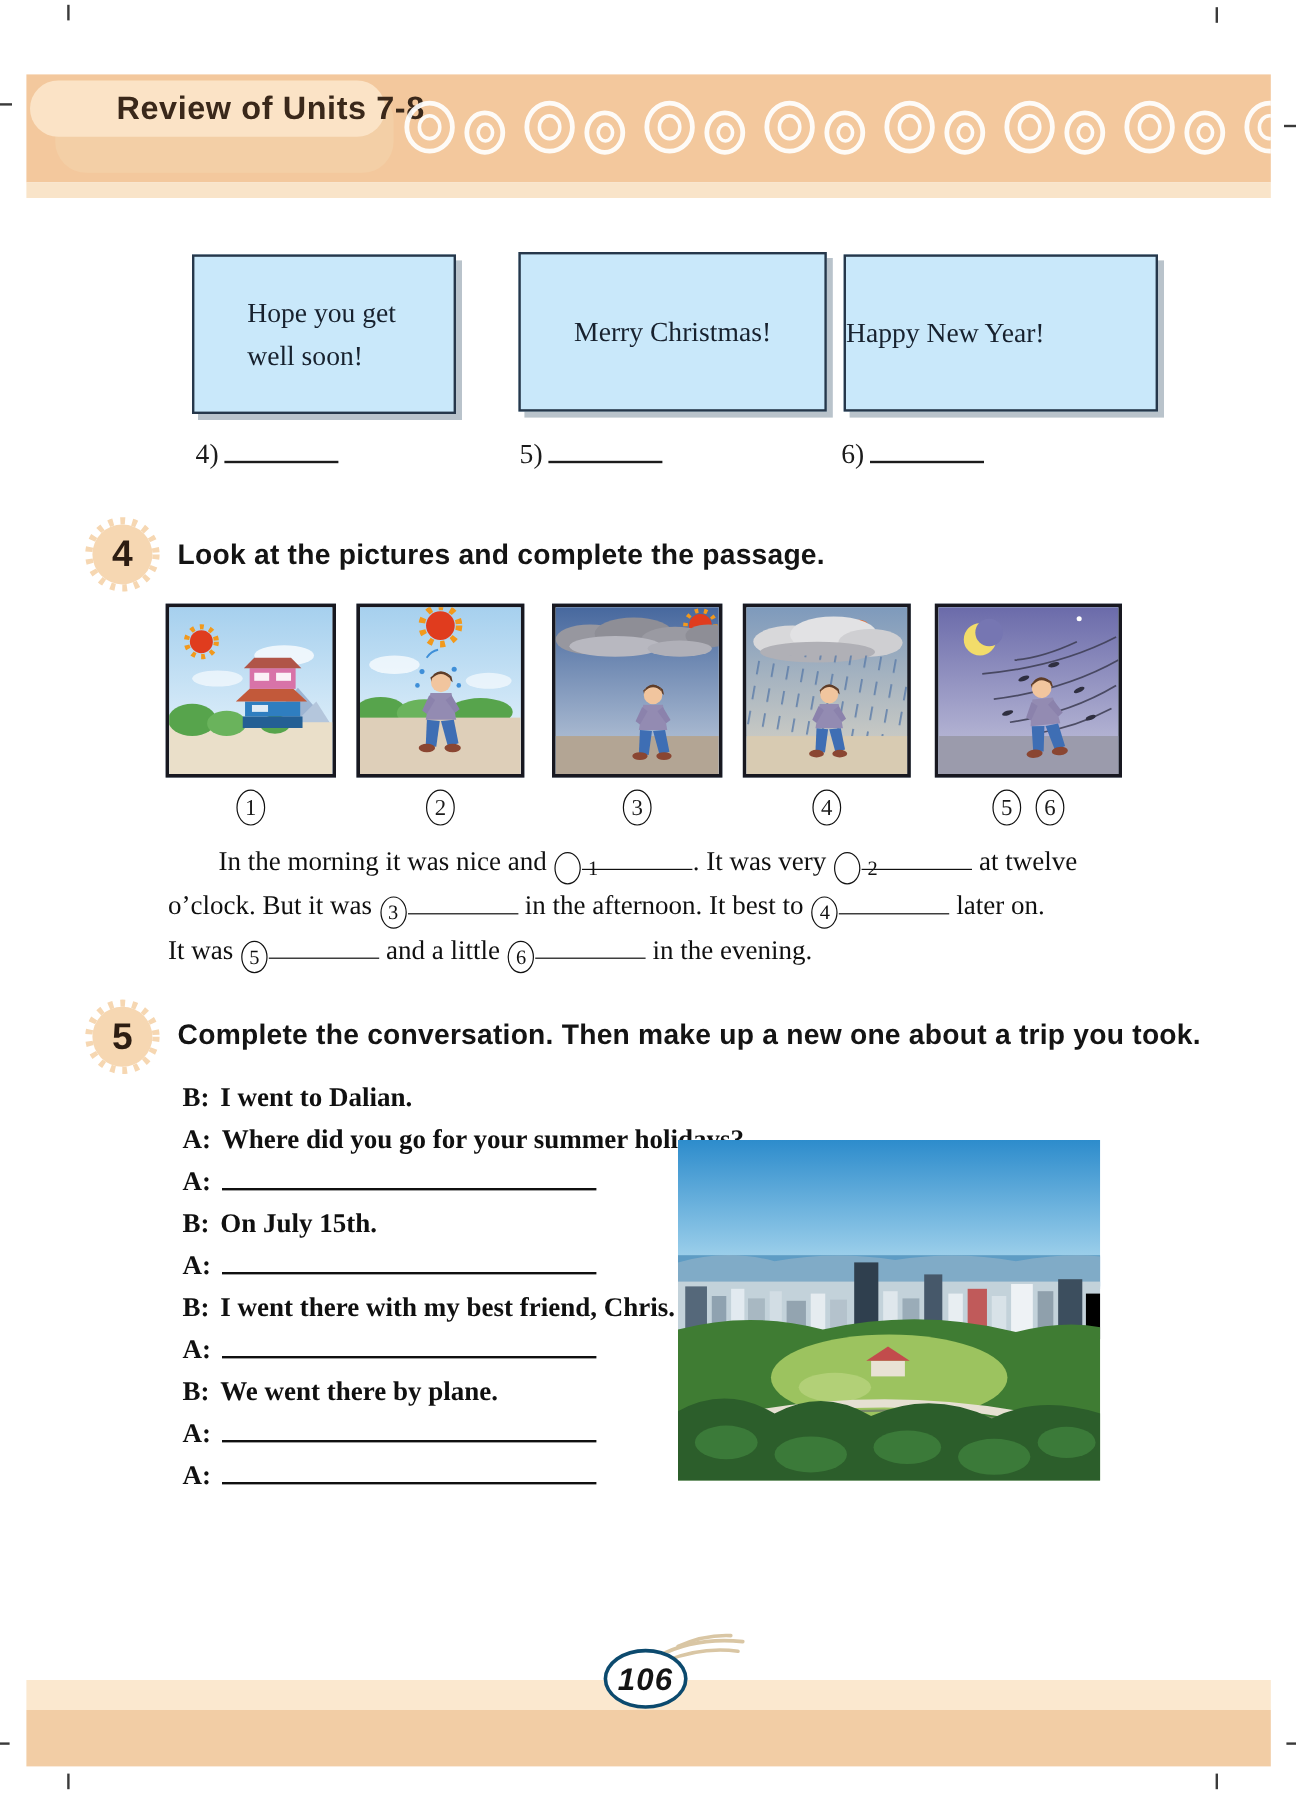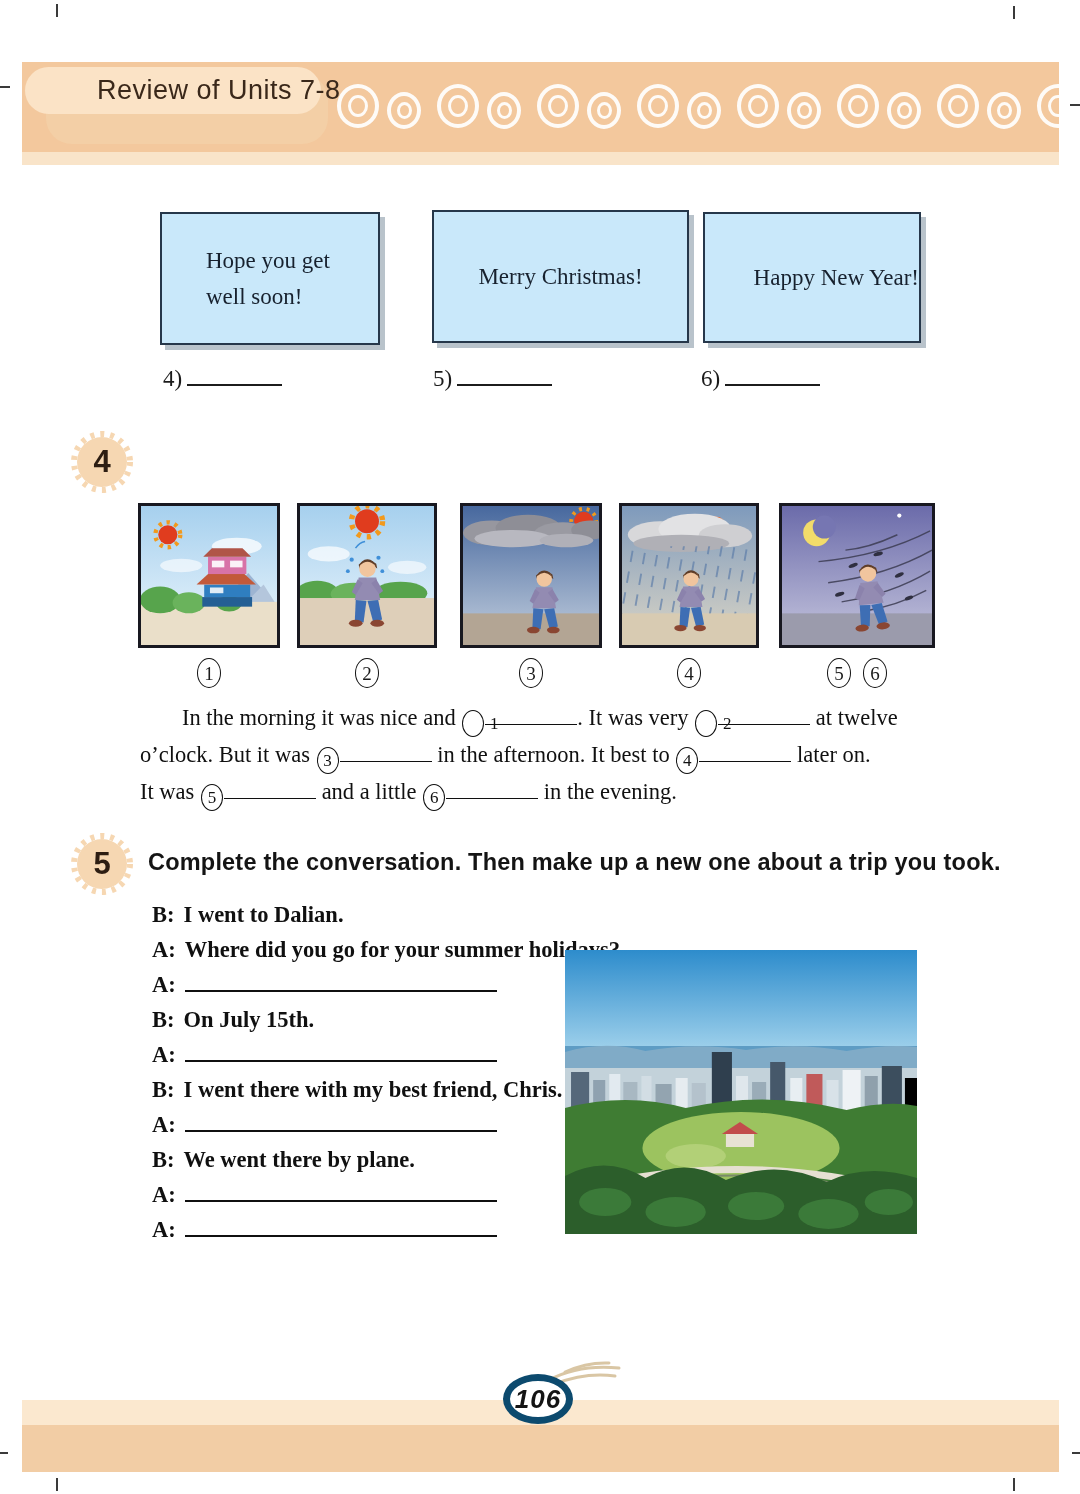--- a/index.html
+++ b/index.html
@@ -8,35 +8,35 @@
 
   
   .crop{position:absolute;background:#3a3a3a;}
 
   
   .hdr-band{position:absolute;left:22px;top:62px;width:1037px;height:90px;background:#f3c89d;overflow:hidden;}
   .hdr-strip{position:absolute;left:22px;top:152px;width:1037px;height:13px;background:#f9e4c9;}
   .pill-back{position:absolute;left:24px;top:12px;width:282px;height:70px;background:#f3cfa6;border-radius:26px;}
   .pill{position:absolute;left:3px;top:5px;width:296px;height:47px;background:#fbe3c6;border-radius:24px;
         display:flex;align-items:center;padding-left:72px;box-sizing:border-box;}
-  .pill-title{font-family:"Liberation Sans","DejaVu Sans",sans-serif;font-weight:400;font-size:27px;color:#3a281a;letter-spacing:.5px;white-space:nowrap;}
+  .pill-title{font-family:"Liberation Sans","DejaVu Sans",sans-serif;font-weight:700;font-size:27px;color:#3a281a;letter-spacing:.5px;white-space:nowrap;}
   .rings{position:absolute;left:315px;top:0;width:760px;height:90px;}
   .ring{position:absolute;border-radius:50%;border:4.5px solid rgba(255,255,255,.92);display:flex;align-items:center;justify-content:center;box-sizing:border-box;}
   .ring i{display:block;border-radius:50%;border:3.5px solid rgba(255,255,255,.92);box-sizing:border-box;}
   .ring-big{width:42px;height:44px;}
   .ring-big i{width:20px;height:22px;}
   .ring-small{width:34px;height:37px;border-width:4px;}
   .ring-small i{width:15px;height:17px;}
 
   
   .gcard{position:absolute;background:#c9e8fa;border:2px solid #26374a;box-shadow:5px 5px 0 #b9c3cb;
          box-sizing:border-box;display:flex;align-items:center;font-size:23px;color:#17212e;}
   .gcard-0{left:160px;top:212px;width:220px;height:133px;}
   .gcard-1{left:432px;top:210px;width:257px;height:133px;justify-content:center;text-align:center;}
-  .gcard-2{left:703px;top:212px;width:218px;height:131px;justify-content:flex-end;text-align:center;}
+  .gcard-2{left:703px;top:212px;width:262px;height:131px;justify-content:flex-start;text-align:center;}
   .gcard-0 .gcard-text{padding:0 20px;line-height:1.55;margin-left:24px;}
   .blank-item{position:absolute;top:364px;font-size:23px;white-space:nowrap;}
   .blank-item .bl-line{display:inline-block;width:95px;border-bottom:2.2px solid #1c1c1c;height:20px;margin-left:5px;}
   .blank-0{left:163px;} .blank-1{left:433px;} .blank-2{left:701px;}
 
   
   .badge{position:absolute;width:64px;height:64px;}
   .badge svg{position:absolute;inset:0;}
   .badge .num{position:absolute;inset:0;display:flex;align-items:center;justify-content:center;
               font-family:"Liberation Sans","DejaVu Sans",sans-serif;font-weight:700;font-size:31px;color:#2d1d12;}
@@ -74,21 +74,21 @@
   .cblank{display:inline-block;width:312px;border-bottom:2.4px solid #101010;height:20px;vertical-align:baseline;}
 
   
   .photo{position:absolute;left:565px;top:950px;width:352px;height:284px;overflow:hidden;}
   .photo svg{display:block;width:100%;height:100%;}
 
   
   .foot-light{position:absolute;left:22px;top:1400px;width:1037px;height:25px;background:#fbe8cf;}
   .foot-dark{position:absolute;left:22px;top:1425px;width:1037px;height:47px;background:#f2cda5;}
   .pagebadge{position:absolute;left:503px;top:1374px;width:70px;height:50px;background:#ffffff;
-             border:7px solid #0c4a6e;border-radius:50%;display:flex;align-items:center;justify-content:center;box-sizing:border-box;}
+             border:3px solid #0c4a6e;border-radius:50%;display:flex;align-items:center;justify-content:center;box-sizing:border-box;}
   .pagebadge .pnum{font-family:"Liberation Sans","DejaVu Sans",sans-serif;font-weight:700;font-style:italic;
                    font-size:26px;color:#141414;letter-spacing:1px;}
   .swoosh{position:absolute;left:545px;top:1358px;}
 </style>
 </head>
 <body>
 
 <div class="page">
 
   <div class="crop" style="left:56px;top:4px;width:2px;height:13px;"></div>
@@ -175,20 +175,21 @@
     <span>6)</span><span class="bl-line"></span>
   </div>
 
   <div class="badge badge-4">
     <svg viewBox="0 0 64 64">
       <circle cx="32" cy="32" r="25" fill="#f6d7b2"></circle>
       <circle cx="32" cy="32" r="28" fill="none" stroke="#f6d7b2" stroke-width="6" stroke-dasharray="4 6"></circle>
     </svg>
     <span class="num">4</span>
   </div>
+  <div class="sec-title title-4">Look at the pictures and complete the passage.</div>
 
   <div class="pic pic-0">
     <svg viewBox="0 0 142 145" preserveAspectRatio="none">
       <defs>
         <linearGradient id="sky1" x1="0" y1="0" x2="0" y2="1">
           <stop offset="0" stop-color="#a6d0ee"></stop>
             <stop offset="1" stop-color="#eef7fd"></stop>
         </linearGradient>
         <g id="sunG">
           <circle r="10" fill="#e03c1e"></circle>

